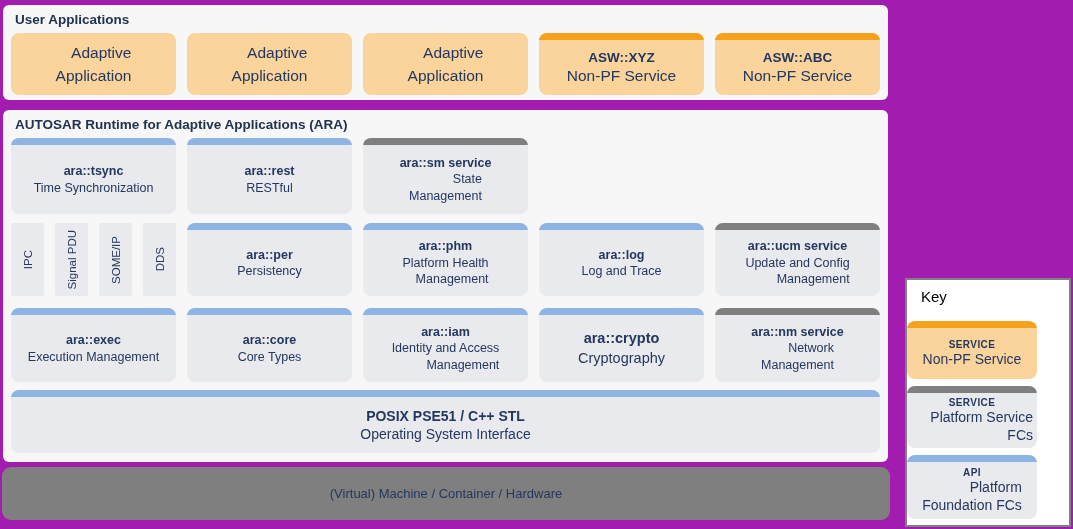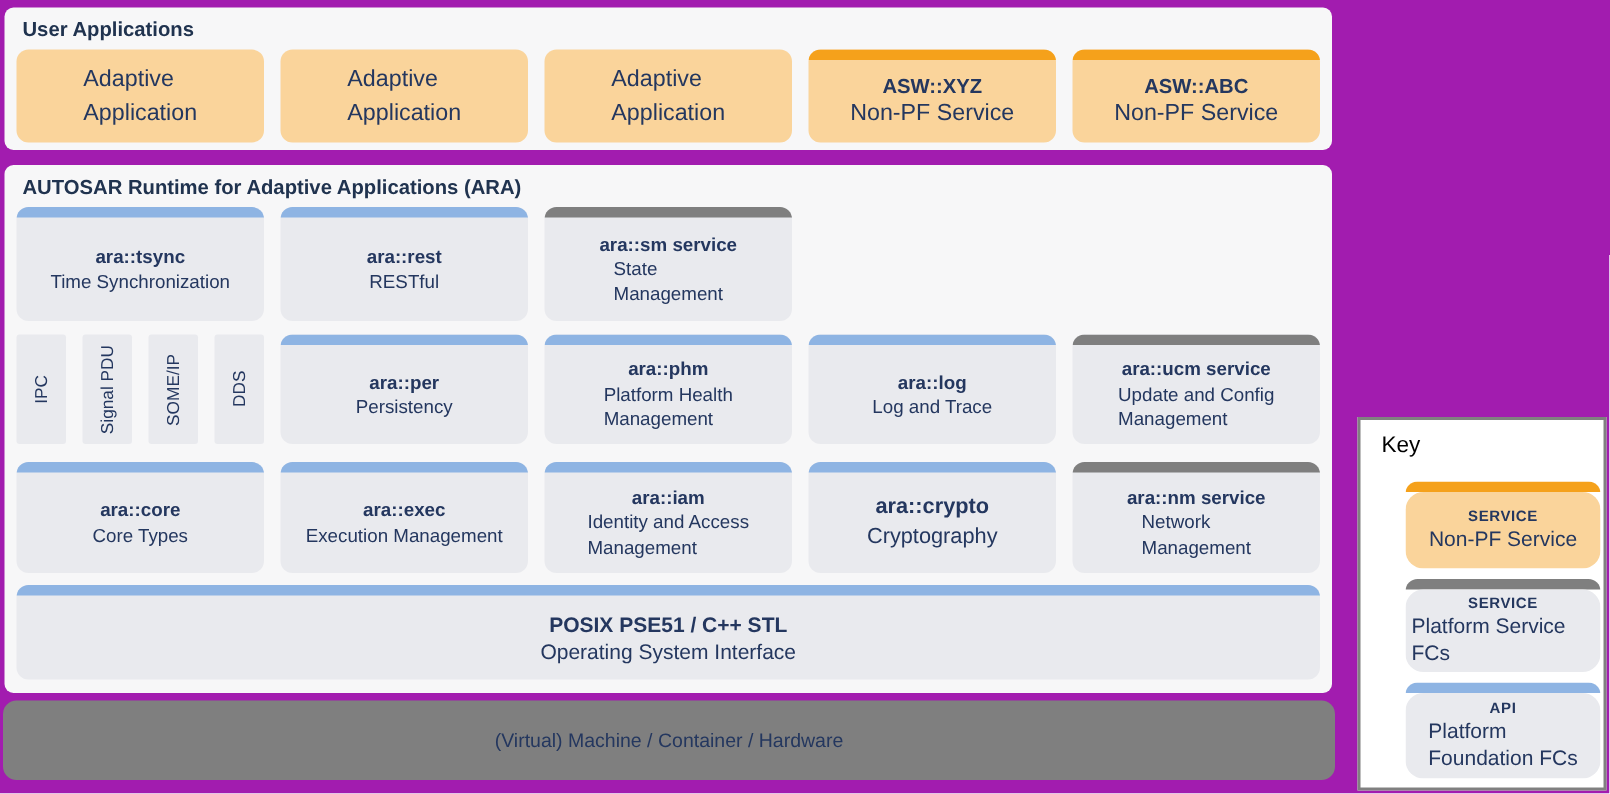--- a/index.html
+++ b/index.html
@@ -10,21 +10,21 @@
   .panel-title{font-size:13.5px;font-weight:bold;color:#20334f;padding:7px 12px 6px;}
 
   
   .box{border-radius:8px;overflow:hidden;display:flex;flex-direction:column;min-width:0;}
   .strip{height:7px;flex:none;}
   .s-orange{background:#f5a11b;}
   .s-blue{background:#8eb4e3;}
   .s-gray{background:#7f7f7f;}
   .b-orange{background:#fad49b;}
   .b-gray{background:#e9eaee;}
-  .content{flex:1;display:flex;flex-direction:column;align-items:center;justify-content:center;text-align:left;color:#24375f;padding:2px 6px;border-radius:12px;}
+  .content{flex:1;display:flex;flex-direction:column;align-items:center;justify-content:center;text-align:right;color:#24375f;padding:2px 6px;}
   .title{font-weight:bold;font-size:12.5px;line-height:1.32;white-space:pre-line;}
   .sub{font-size:12.5px;line-height:1.32;white-space:pre-line;}
   .box-com .title,.box-com .sub{font-size:13.5px;}
   .box-crypto .title,.box-crypto .sub{font-size:14.5px;}
 
   
   .user-panel{left:3px;top:5px;width:885px;height:95px;}
   .user-grid{margin:0 8px;height:62px;display:grid;grid-template-columns:repeat(5,1fr);gap:11px;}
   .app-label{font-size:15.5px;line-height:1.5;white-space:pre-line;}
   .asw-title{font-weight:bold;font-size:13.5px;line-height:1.3;}
@@ -42,21 +42,21 @@
   .posix{margin:0 8px;height:63px;}
   .posix .title,.posix .sub{font-size:14px;}
 
   
   .hw-bar{position:absolute;left:2px;top:467px;width:888px;height:53px;background:#7f7f7f;border-radius:9px;display:flex;align-items:center;justify-content:center;}
   .hw-label{font-size:13px;color:#24375f;}
 
   
   .key-panel{position:absolute;left:905px;top:278px;width:166px;height:249px;background:#ffffff;border:2px solid #808080;box-sizing:border-box;}
   .key-title{font-size:15px;color:#000000;margin:8px 0 16px 14px;}
-  .key-item{width:130px;margin:0 0 7px 30px;border-radius:8px;overflow:hidden;display:flex;flex-direction:column;}
+  .key-item{width:130px;margin:0 0 7px 0;border-radius:8px;overflow:hidden;display:flex;flex-direction:column;}
   .key-item .content{padding:3px 4px;}
   .badge{font-weight:bold;font-size:10px;letter-spacing:.4px;color:#24375f;}
   .key-label{font-size:14px;line-height:1.3;color:#24375f;white-space:pre-line;}
   .k-orange{height:58px;}
   .k-gray{height:62px;}
   .k-blue{height:64px;}
 </style>
 </head>
 <body>
 
@@ -172,29 +172,29 @@
           <div class="sub">Update and Config
 Management</div>
         </div>
       </div>
     </div>
 
     <div class="ara-row row3">
       <div class="box b-gray">
         <div class="strip s-blue"></div>
         <div class="content">
+          <div class="title">ara::exec</div>
+          <div class="sub">Execution Management</div>
+        </div>
+      </div>
+      <div class="box b-gray">
+        <div class="strip s-blue"></div>
+        <div class="content">
           <div class="title">ara::core</div>
           <div class="sub">Core Types</div>
-        </div>
-      </div>
-      <div class="box b-gray">
-        <div class="strip s-blue"></div>
-        <div class="content">
-          <div class="title">ara::exec</div>
-          <div class="sub">Execution Management</div>
         </div>
       </div>
       <div class="box b-gray">
         <div class="strip s-blue"></div>
         <div class="content">
           <div class="title">ara::iam</div>
           <div class="sub">Identity and Access
 Management</div>
         </div>
       </div>

